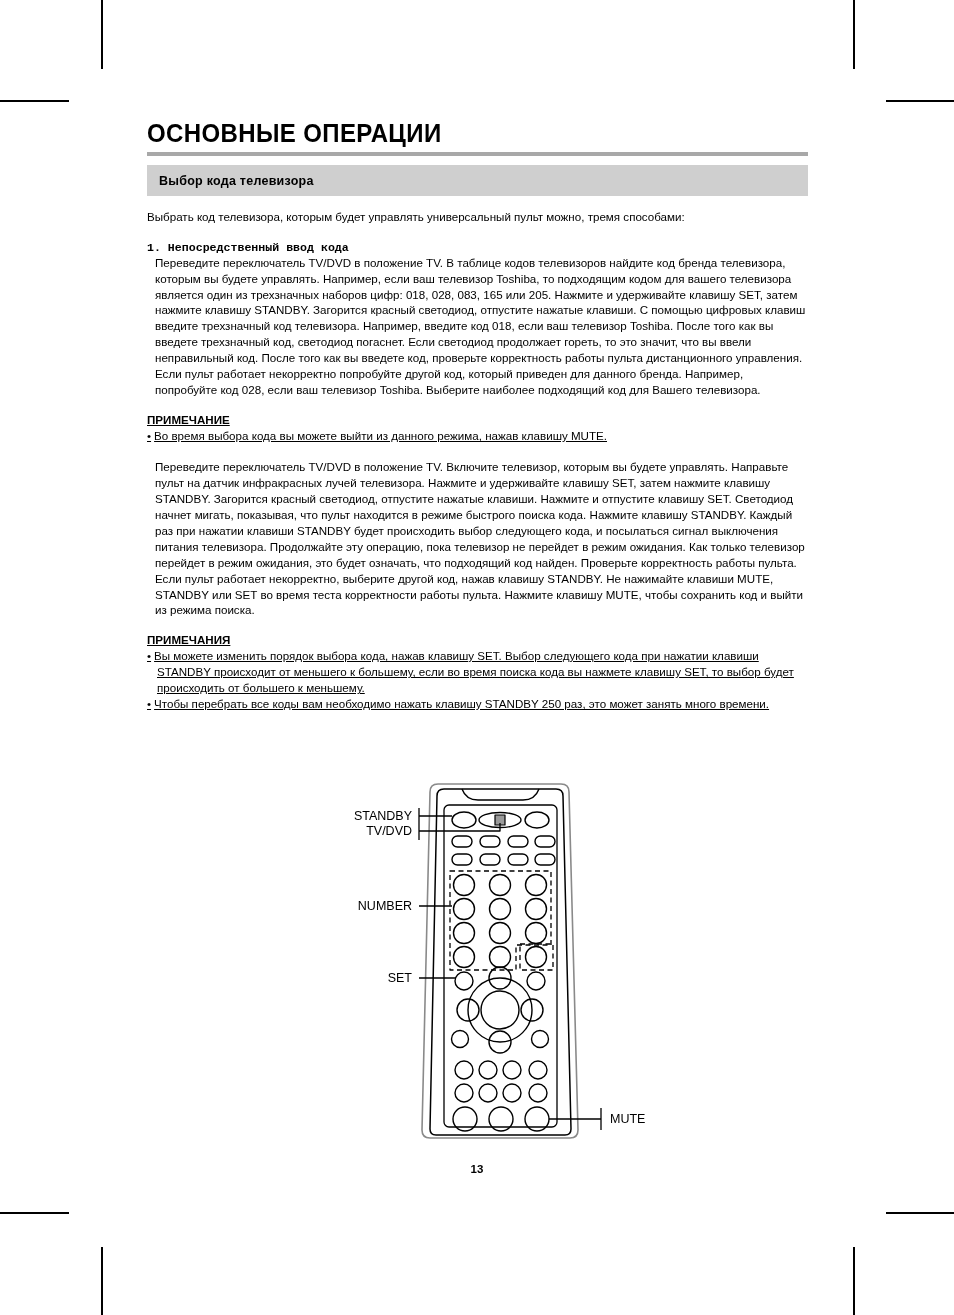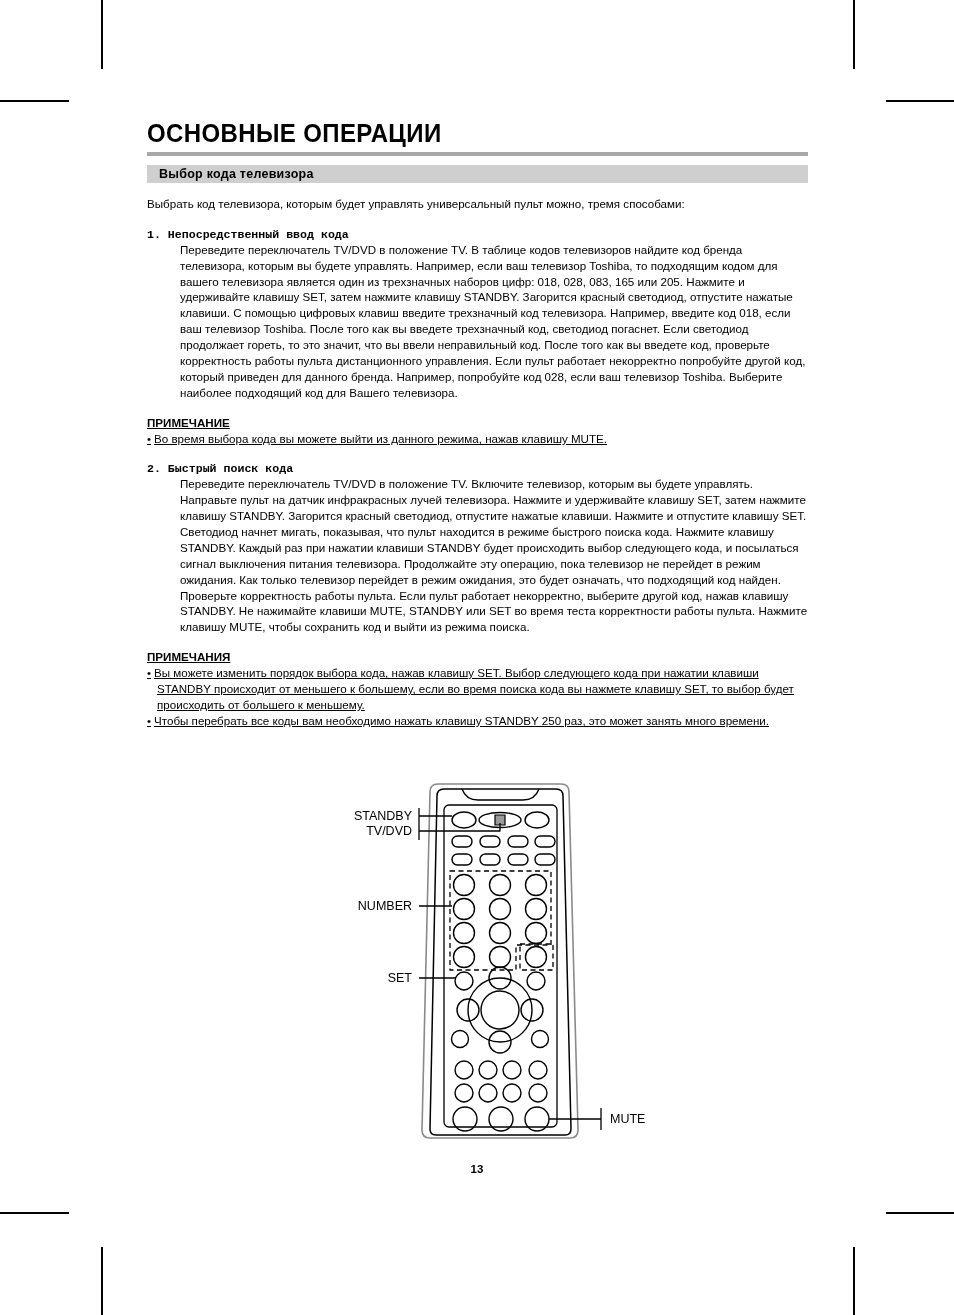--- a/index.html
+++ b/index.html
@@ -32,37 +32,37 @@
     font-family:"Liberation Sans","DejaVu Sans",sans-serif;
     transform:scaleX(0.96);
     transform-origin:left center;
   }
   .title-rule{
     height:4px;background:#a8a8a8;width:100%;margin:0 0 9px 0;
   }
   .section-band{
     background:#cfcfcf;
     width:100%;
-    height:18px;
+    height:31px;
     display:flex;align-items:center;
     margin-bottom:13px;
   }
   .section-band span{
     font-size:12.5px;font-weight:bold;padding-left:12px;letter-spacing:0.25px;
   }
 
   
   .intro{
     font-size:11.6px;line-height:1.33;margin:0 0 16px 0;
   }
   .num-head{
     font-size:11.6px;font-weight:bold;margin:0 0 1px 0;font-family:Liberation Mono, monospace;
   }
   .num-body{
-    font-size:11.6px;line-height:1.375;margin:0 0 0 33px;
+    font-size:11.6px;line-height:1.375;margin:0 0 0 8px;
     text-align:left;
   }
   .block{margin-bottom:15px;}
   .note-head{
     font-size:11.6px;font-weight:bold;margin:0 0 2px 0;text-decoration:underline;
   }
   .note-item{
     font-size:11.6px;line-height:1.375;margin:0;
     padding-left:10px;text-indent:-10px;text-decoration:underline;
   }
@@ -110,21 +110,20 @@
     <div class="num-head">1. Непосредственный ввод кода</div>
     <div class="num-body">Переведите переключатель TV/DVD в положение TV. В таблице кодов телевизоров найдите код бренда телевизора, которым вы будете управлять. Например, если ваш телевизор Toshiba, то подходящим кодом для вашего телевизора является один из трехзначных наборов цифр: 018, 028, 083, 165 или 205. Нажмите и удерживайте клавишу SET, затем нажмите клавишу STANDBY. Загорится красный светодиод, отпустите нажатые клавиши. С помощью цифровых клавиш введите трехзначный код телевизора. Например, введите код 018, если ваш телевизор Toshiba. После того как вы введете трехзначный код, светодиод погаснет. Если светодиод продолжает гореть, то это значит, что вы ввели неправильный код. После того как вы введете код, проверьте корректность работы пульта дистанционного управления. Если пульт работает некорректно попробуйте другой код, который приведен для данного бренда. Например, попробуйте код 028, если ваш телевизор Toshiba. Выберите наиболее подходящий код для Вашего телевизора.</div>
   </div>
 
   <div class="block">
     <div class="note-head">ПРИМЕЧАНИЕ</div>
     <div class="note-item"><span class="b">•</span><span>Во время выбора кода вы можете выйти из данного режима, нажав клавишу MUTE.</span></div>
   </div>
 
   <div class="block">
-    <div class="num-head">2. Быстрый поиск кода</div>
     <div class="num-body">Переведите переключатель TV/DVD в положение TV. Включите телевизор, которым вы будете управлять. Направьте пульт на датчик инфракрасных лучей телевизора. Нажмите и удерживайте клавишу SET, затем нажмите клавишу STANDBY. Загорится красный светодиод, отпустите нажатые клавиши. Нажмите и отпустите клавишу SET. Светодиод начнет мигать, показывая, что пульт находится в режиме быстрого поиска кода. Нажмите клавишу STANDBY. Каждый раз при нажатии клавиши STANDBY будет происходить выбор следующего кода, и посылаться сигнал выключения питания телевизора. Продолжайте эту операцию, пока телевизор не перейдет в режим ожидания. Как только телевизор перейдет в режим ожидания, это будет означать, что подходящий код найден. Проверьте корректность работы пульта. Если пульт работает некорректно, выберите другой код, нажав клавишу STANDBY. Не нажимайте клавиши MUTE, STANDBY или SET во время теста корректности работы пульта. Нажмите клавишу MUTE, чтобы сохранить код и выйти из режима поиска.</div>
   </div>
 
   <div class="block">
     <div class="note-head">ПРИМЕЧАНИЯ</div>
     <div class="note-item"><span class="b">•</span><span>Вы можете изменить порядок выбора кода, нажав клавишу SET. Выбор следующего кода при нажатии клавиши STANDBY происходит от меньшего к большему, если во время поиска кода вы нажмете клавишу SET, то выбор будет происходить от большего к меньшему.</span></div>
     <div class="note-item"><span class="b">•</span><span>Чтобы перебрать все коды вам необходимо нажать клавишу STANDBY 250 раз, это может занять много времени.</span></div>
   </div>
 
 </div>

